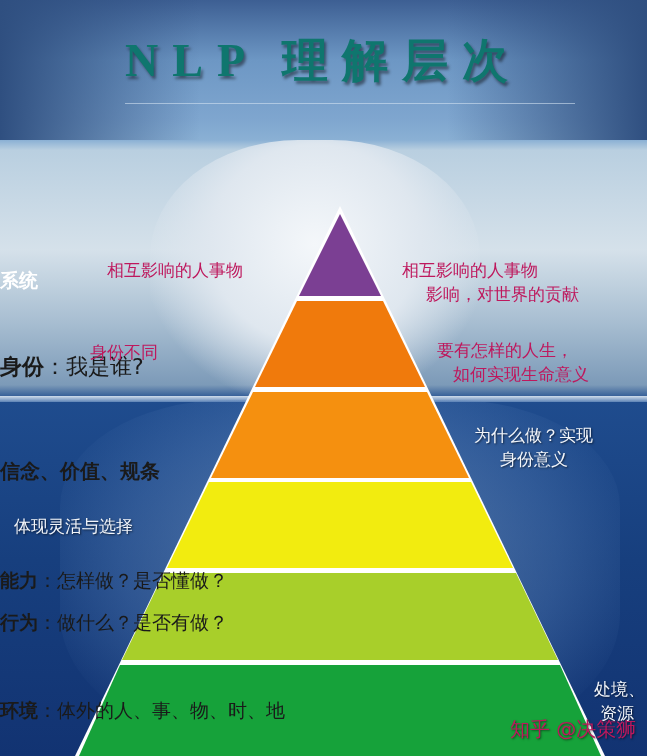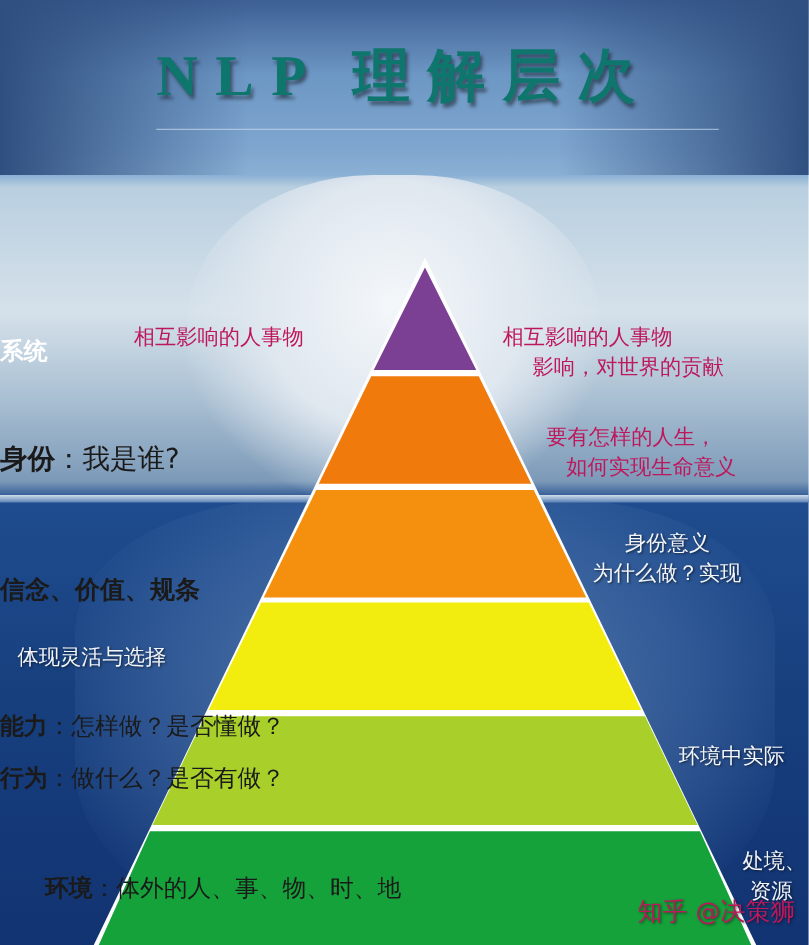--- a/index.html
+++ b/index.html
@@ -58,46 +58,46 @@
 </div>
 <div class="layer-label" style="top:438px;font-size:20px;margin-top:20px;">
   <b>信念、价值、规条</b><span></span>
 </div>
 <div class="layer-label" style="top:524px;margin-top:44px;">
   <b>能力</b><span>：怎样做？是否懂做？</span>
 </div>
 <div class="layer-label" style="top:610px;">
   <b>行为</b><span>：做什么？是否有做？</span>
 </div>
-<div class="layer-label" style="top:698px;padding-left:36px;">
+<div class="layer-label" style="top:698px;">
   <b>环境</b><span>：体外的人、事、物、时、地</span>
 </div>
 
 <div class="ann dark" style="left:107px;top:258px;">
   <div>相互影响的人事物</div>
 </div>
 <div class="ann dark" style="left:90px;top:340px;">
+  <div>身份不同</div>
 </div>
 <div class="ann light" style="left:14px;top:514px;">
   <div>体现灵活与选择</div>
 </div>
 
 <div class="ann dark" style="left:402px;top:258px;">
   <div>相互影响的人事物</div>
   <div style="padding-left:24px;">影响，对世界的贡献</div>
 </div>
 <div class="ann dark" style="left:437px;top:338px;">
   <div>要有怎样的人生，</div>
   <div style="padding-left:16px;">如何实现生命意义</div>
 </div>
 <div class="ann light" style="left:474px;top:423px;">
+  <div>为什么做？实现</div>
   <div style="padding-left:26px;">身份意义</div>
-  <div>为什么做？实现</div>
 </div>
 <div class="ann light" style="left:543px;top:593px;">
-  <div>环境中实际</div>
 </div>
 <div class="ann light" style="left:594px;top:677px;">
   <div>处境、</div>
   <div style="padding-left:6px;">资源</div>
 </div>
 
 <div class="watermark">知乎 @决策狮</div>
 
 </body></html>

